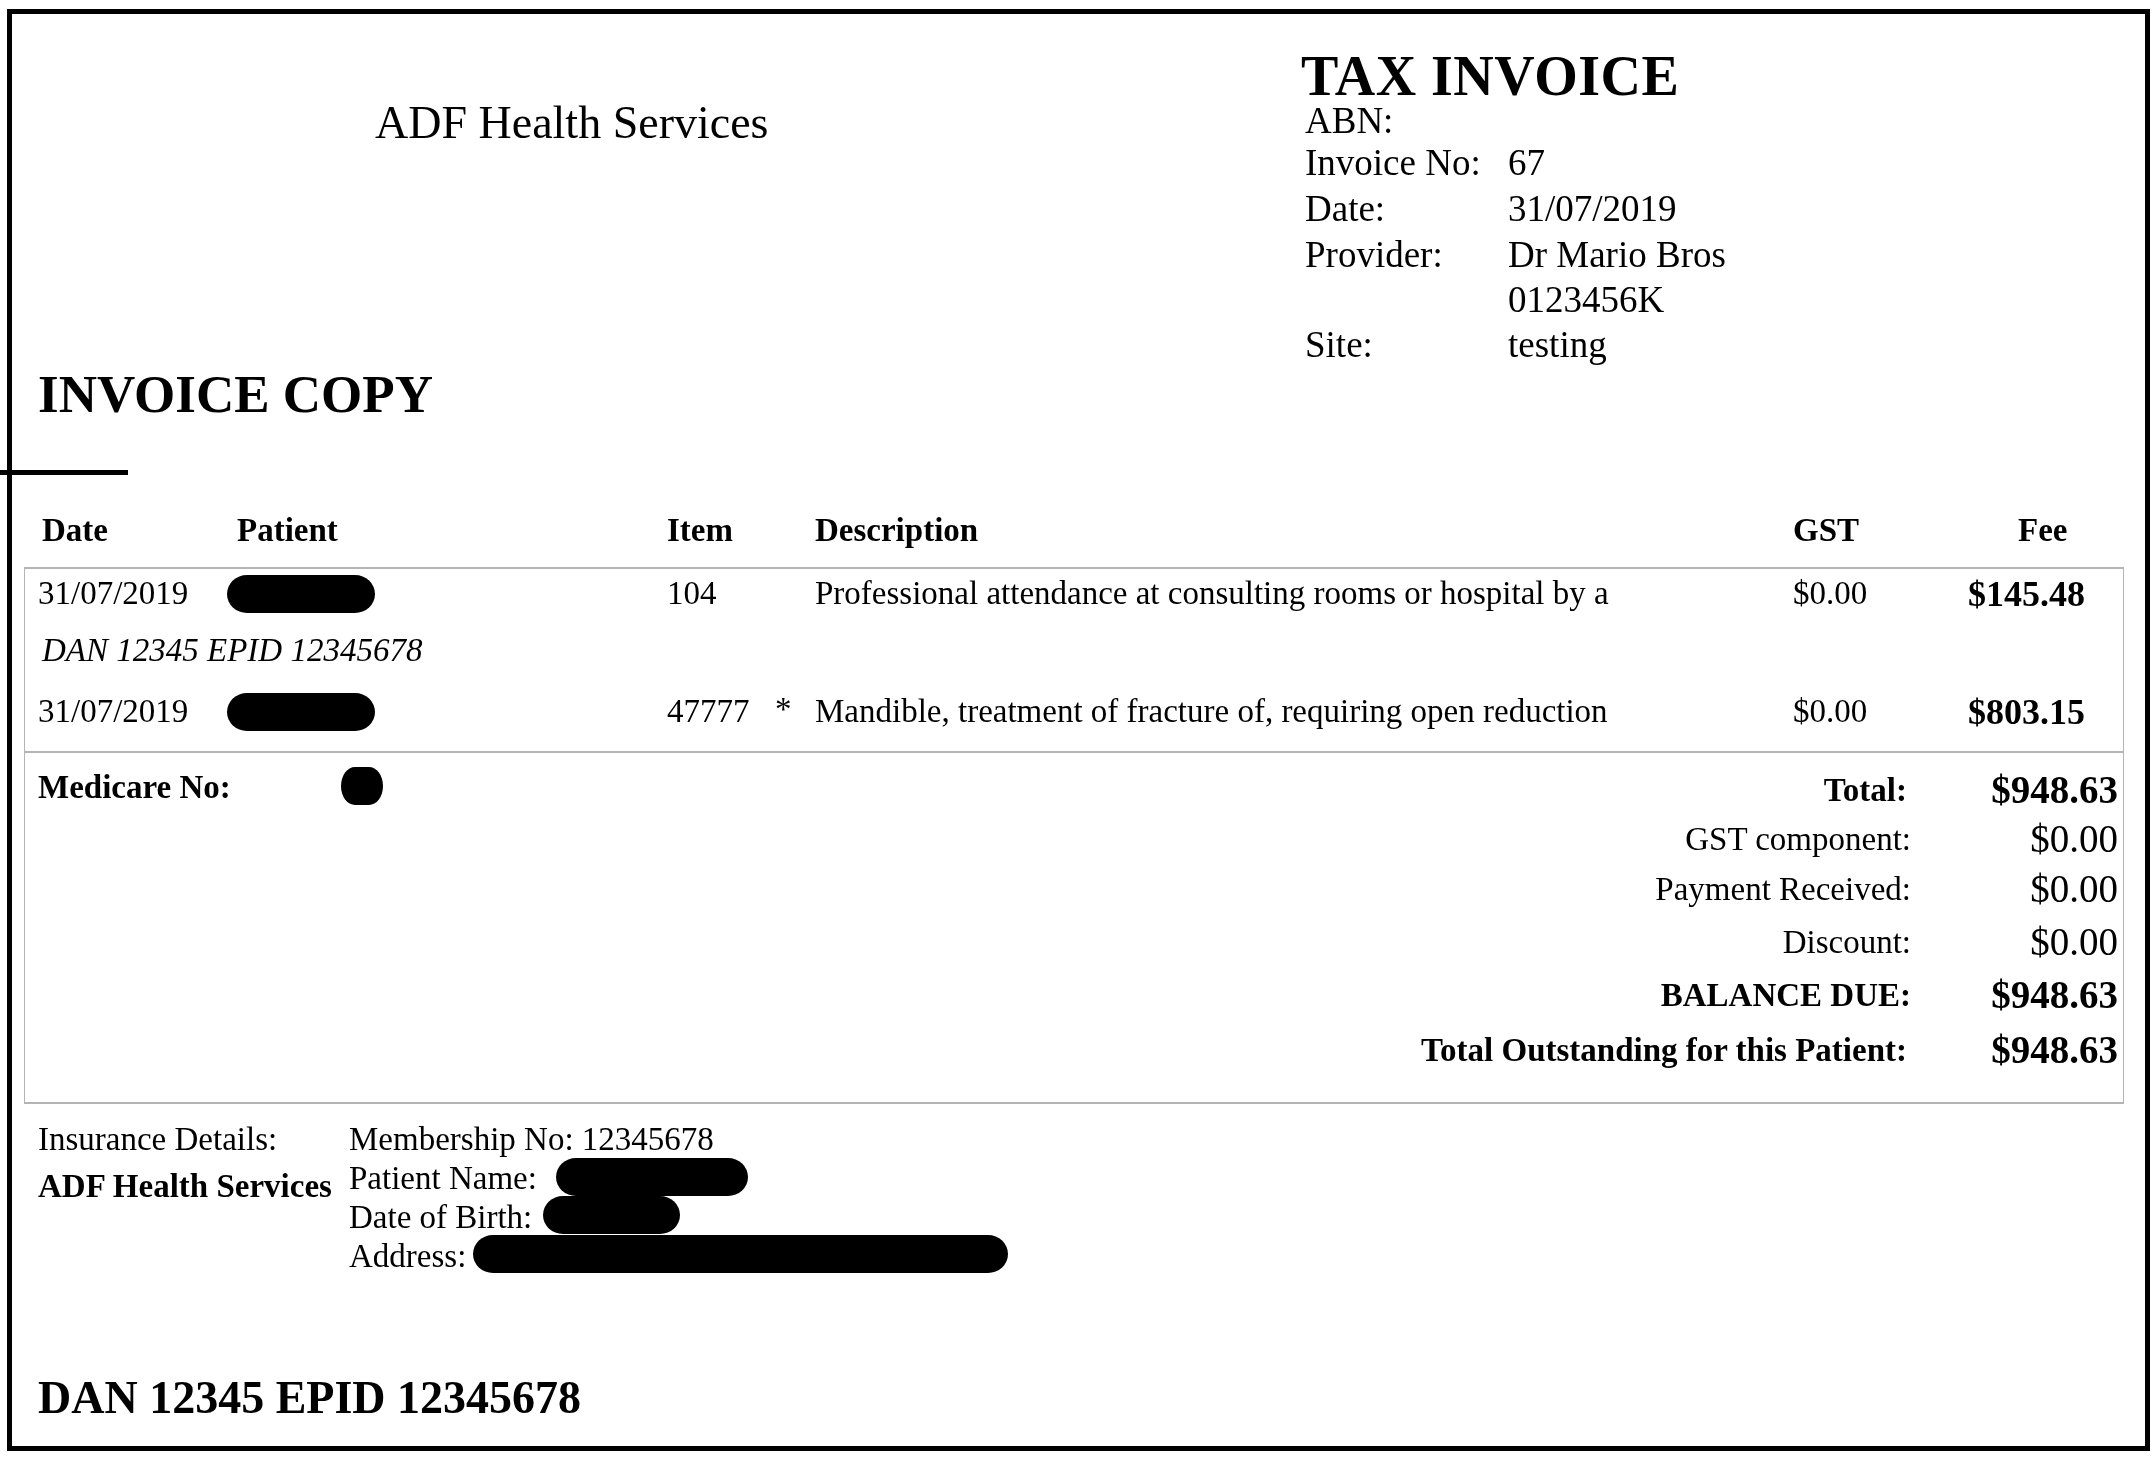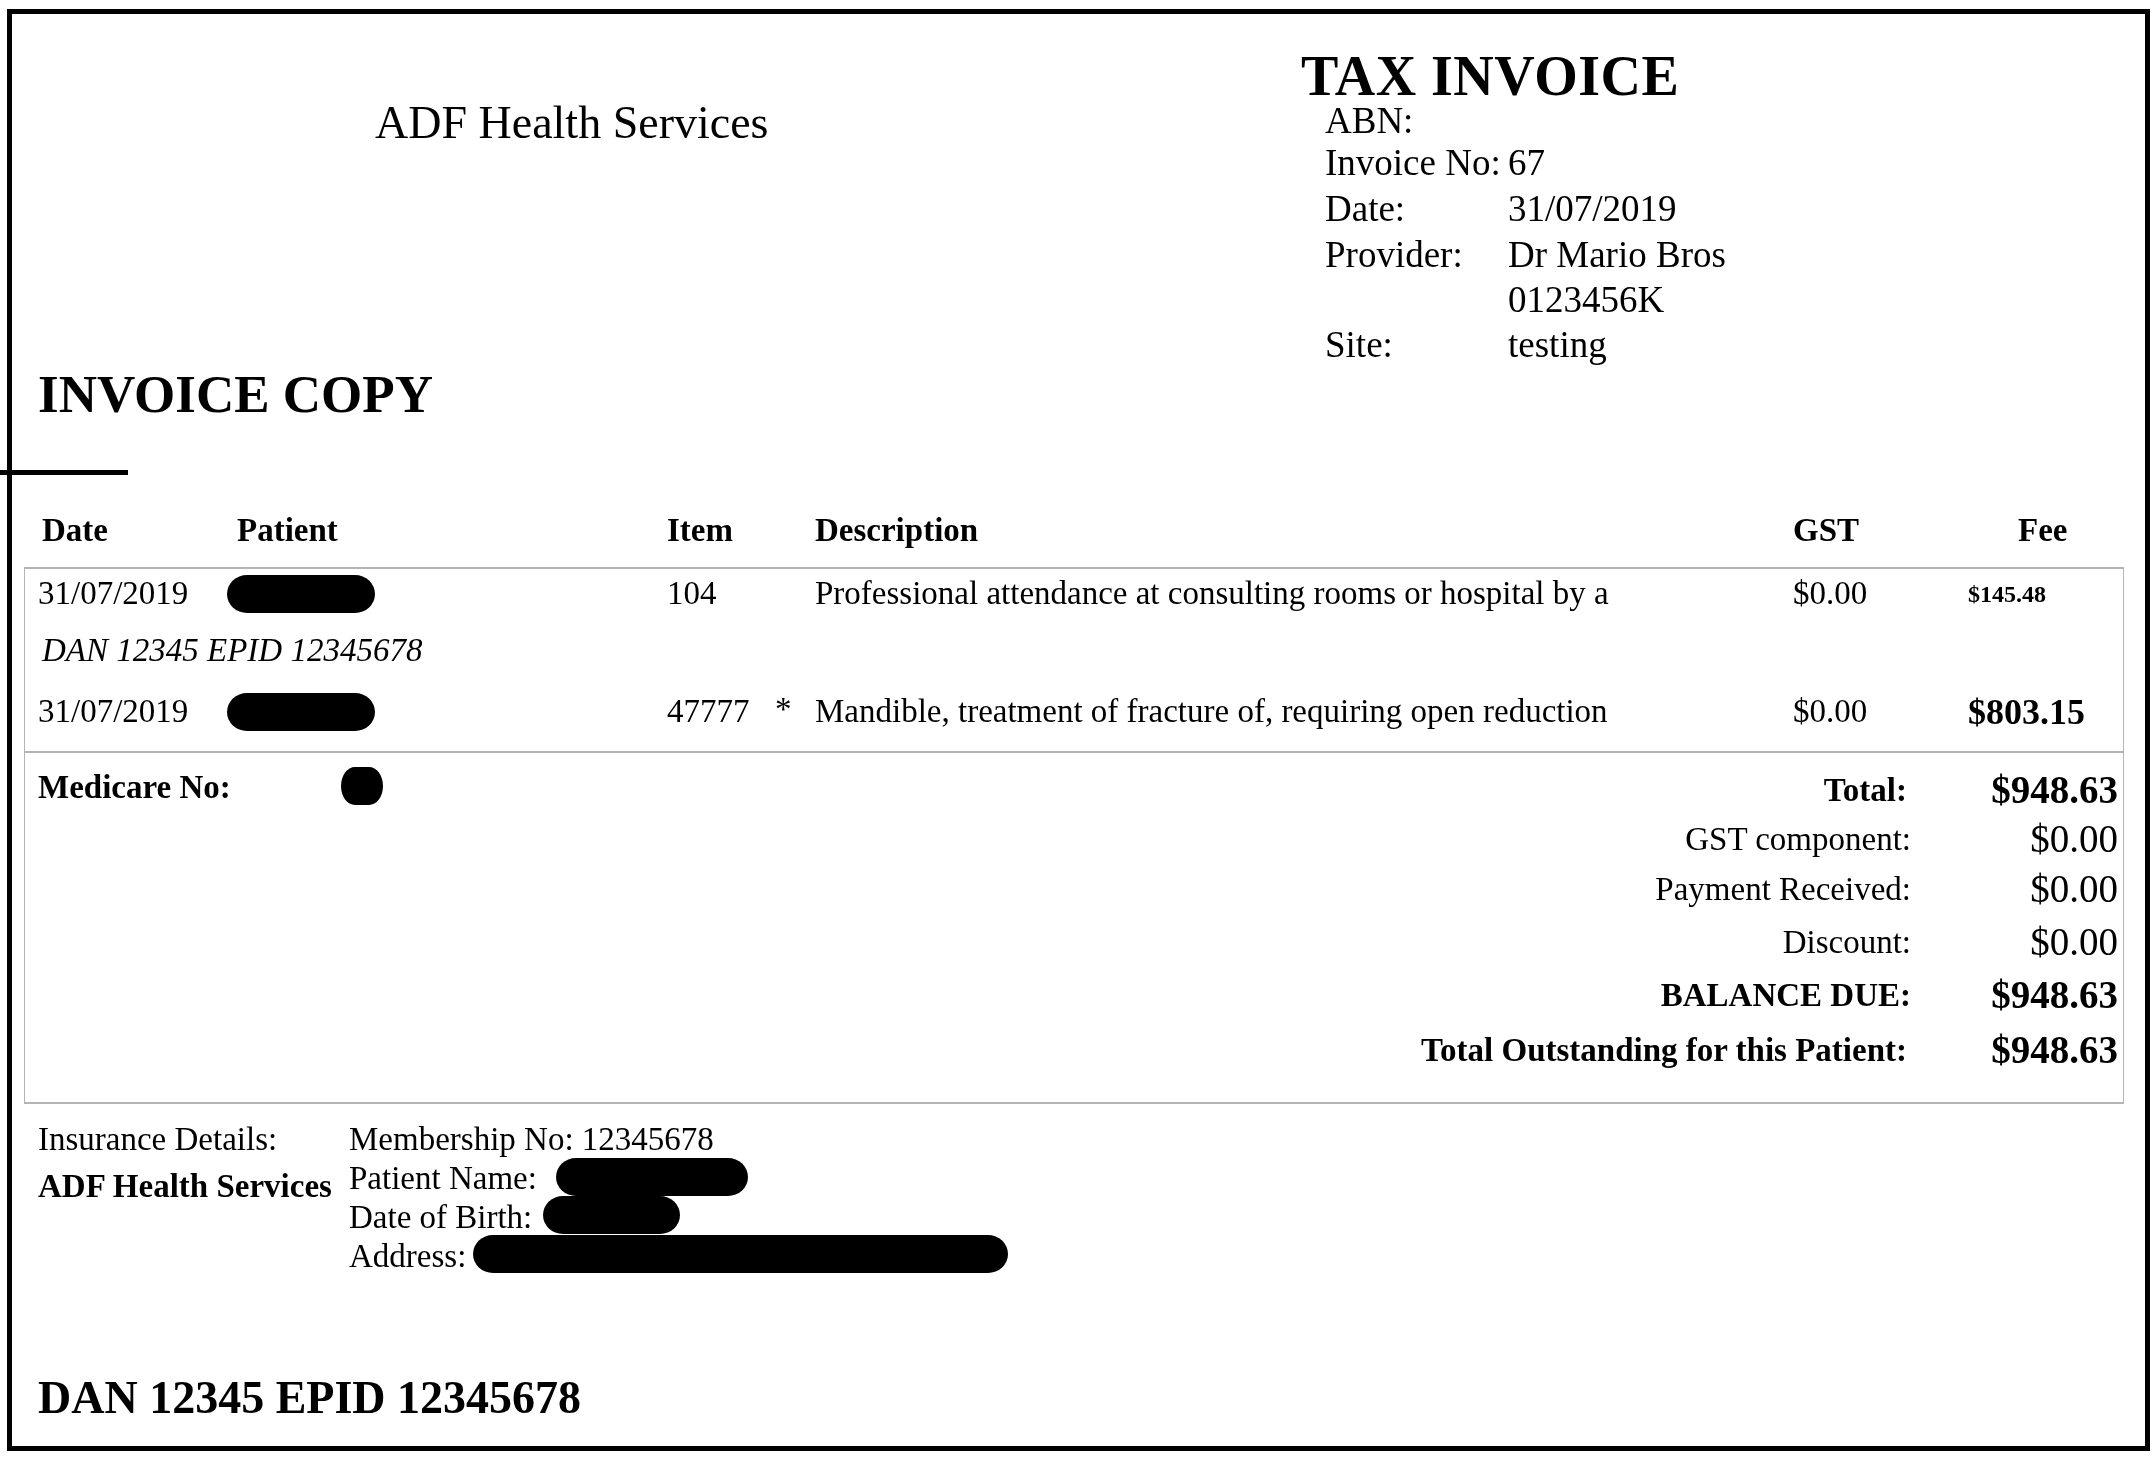--- a/index.html
+++ b/index.html
@@ -10,21 +10,21 @@
   .abs { position: absolute; white-space: nowrap; }
   .frame { position: absolute; left: 7px; top: 9px; width: 2133px; height: 1432px;
            border: 5px solid #000; border-left-width: 5px; }
   .short-rule { position: absolute; left: 0; top: 470px; width: 128px; height: 5px; background: #000; }
 
   .clinic-name { left: 375px; top: 96px; font-size: 46px; line-height: 54px; }
   .copy-title { left: 38px; top: 364px; font-size: 53px; font-weight: bold; line-height: 60px; }
   .tax-title { left: 1301px; top: 46px; font-size: 56px; font-weight: bold; line-height: 60px; letter-spacing: 0.5px; }
 
   .meta-row { position: absolute; left: 1305px; font-size: 37px; line-height: 42px; white-space: nowrap; }
-  .meta-row .lbl { position: absolute; left: 0; margin-left: 20px; }
+  .meta-row .lbl { position: absolute; left: 0; }
   .meta-row .val { position: absolute; left: 203px; }
 
   .th { position: absolute; top: 510px; font-size: 33px; font-weight: bold; line-height: 40px; white-space: nowrap; }
 
   .box-items { position: absolute; left: 24px; top: 567px; width: 2098px; height: 184px;
                border-top: 2px solid #b4b4b4; border-left: 1px solid #b4b4b4; border-right: 1px solid #b4b4b4; }
   .box-totals { position: absolute; left: 24px; top: 751px; width: 2098px; height: 349px;
                 border-top: 2px solid #b4b4b4; border-bottom: 2px solid #b4b4b4;
                 border-left: 1px solid #b4b4b4; border-right: 1px solid #b4b4b4; }
 
@@ -85,21 +85,21 @@
 <div class="th right" style="left:2018px; width:100px">Fee</div>
 
 <div class="box-items"></div>
 
 <div>
   <div class="td" style="left:38px; top:573px">31/07/2019</div>
   <div class="redact" style="left:227px; top:575px; width:148px; height:38px"></div>
   <div class="td right" style="left:667px; top:573px; width:100px">104</div>
   <div class="td desc" style="left:815px; top:573px">Professional attendance at consulting rooms or hospital by a</div>
   <div class="td right" style="left:1793px; top:573px; width:100px">$0.00</div>
-  <div class="td right bold" style="left:1968px; top:574px; width:150px; font-size:24px">$145.48</div>
+  <div class="td right bold" style="left:1968px; top:574px; width:150px; font-size:36px">$145.48</div>
   <div class="td italic" style="left:42px; top:630px">DAN 12345 EPID 12345678</div>
 </div>
 
 <div>
   <div class="td" style="left:38px; top:691px">31/07/2019</div>
   <div class="redact" style="left:227px; top:693px; width:148px; height:38px"></div>
   <div class="td right" style="left:667px; top:691px; width:100px">47777</div>
   <div class="td" style="left:775px; top:689px">*</div>
   <div class="td desc" style="left:815px; top:691px">Mandible, treatment of fracture of, requiring open reduction</div>
   <div class="td right" style="left:1793px; top:691px; width:100px">$0.00</div>

